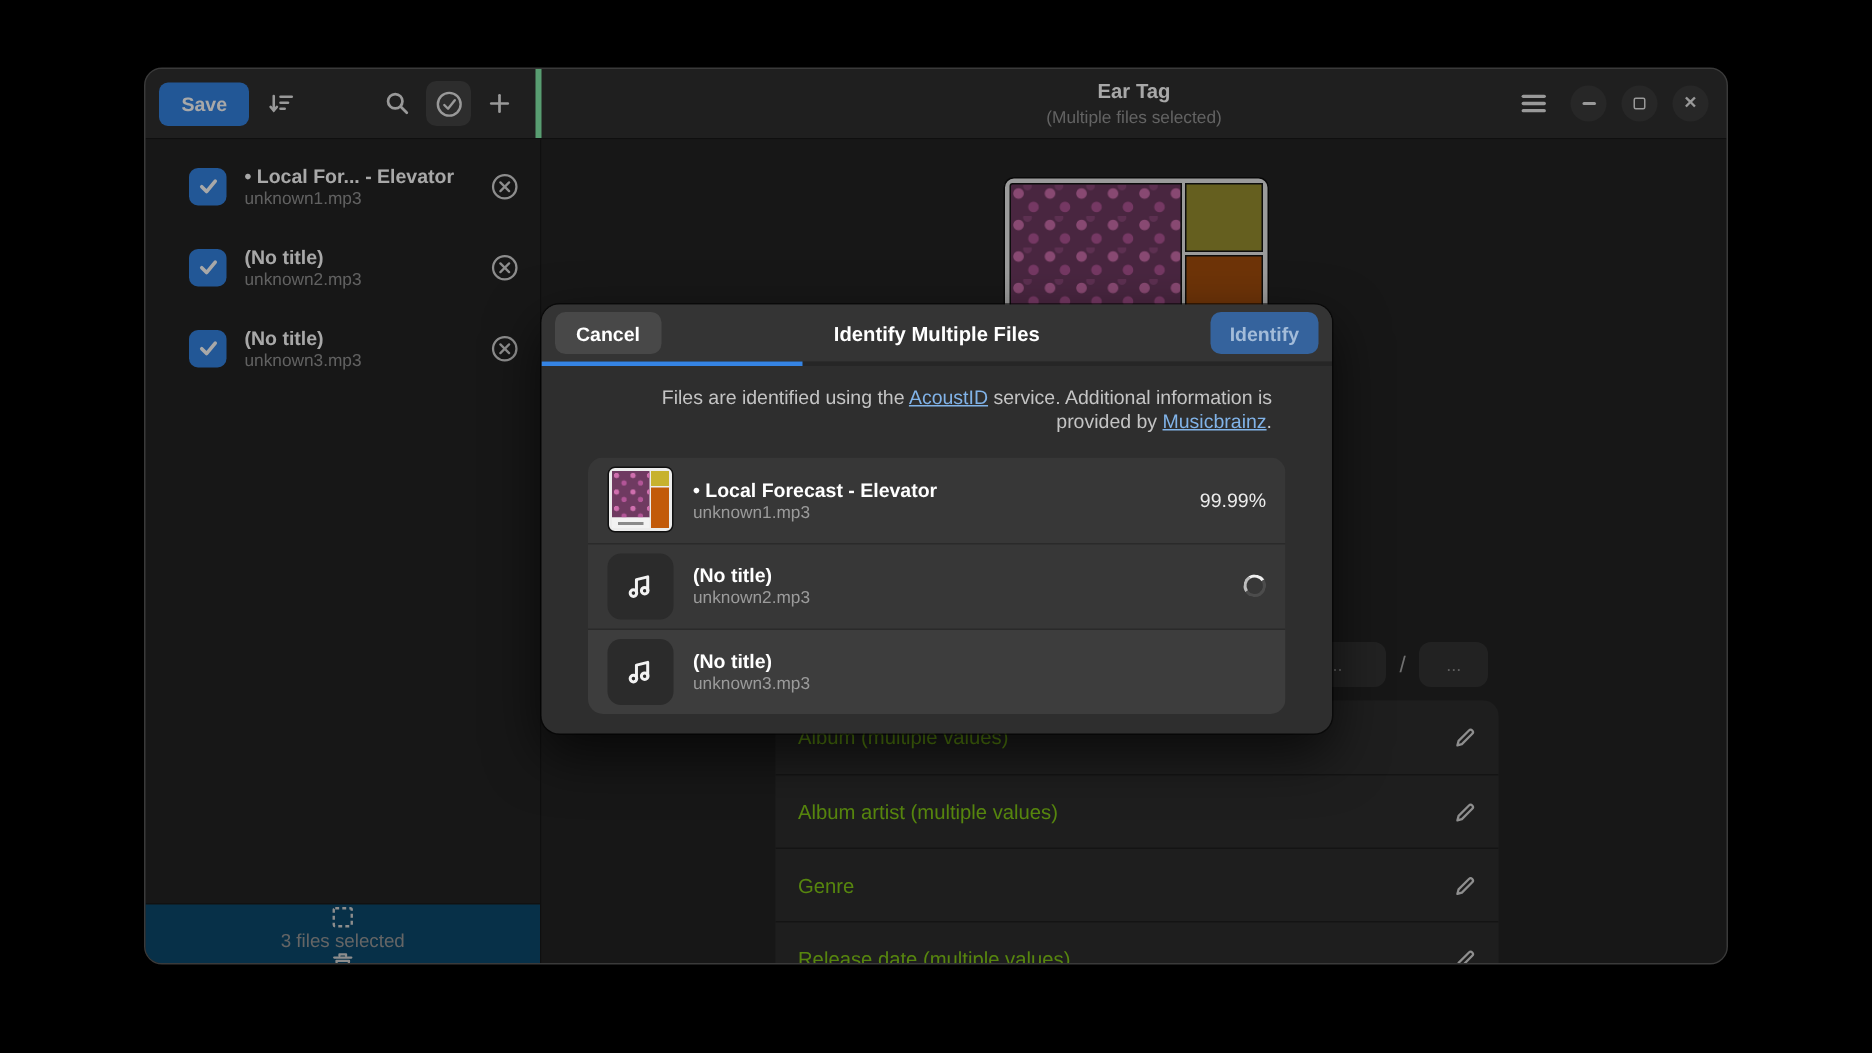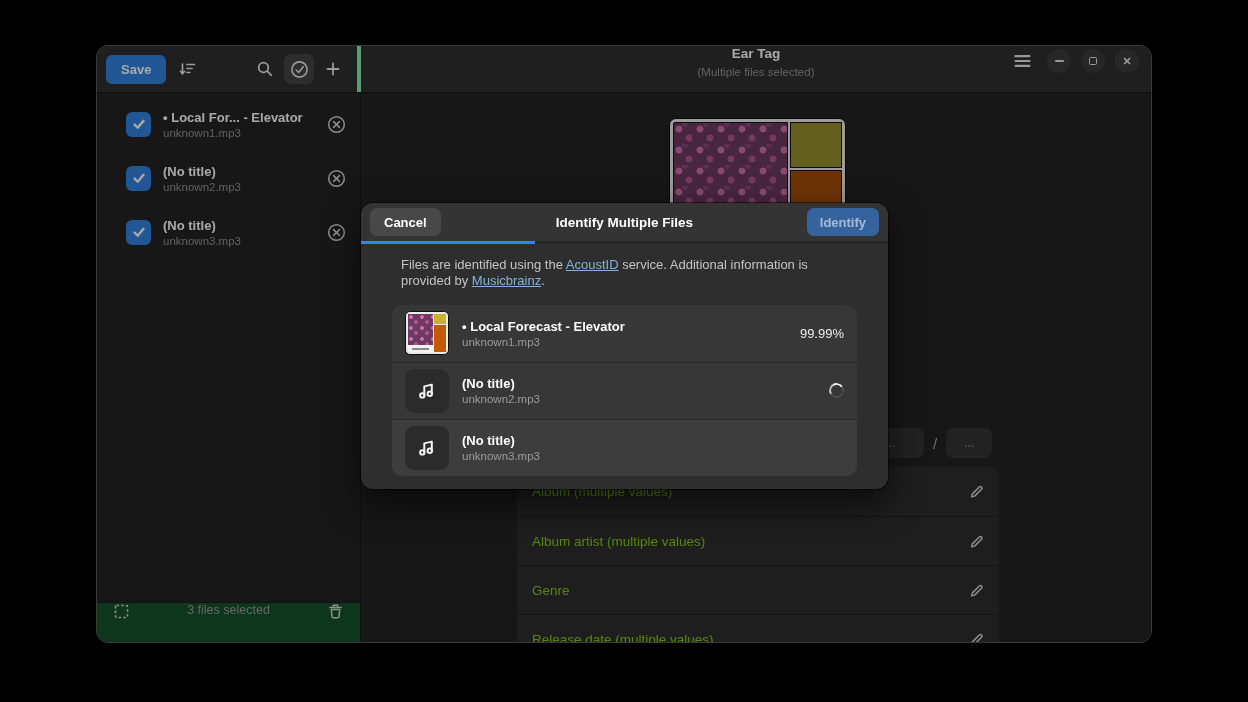--- a/index.html
+++ b/index.html
@@ -7,21 +7,21 @@
               font-family:"Liberation Sans", sans-serif; }
 
   
   .window { position:absolute; left:96px; top:45px; width:1056px; height:598px;
             background:#242424; border-radius:12px; overflow:hidden;
             box-shadow:0 4px 18px rgba(0,0,0,.8); border:1px solid #3a3a3a; }
 
   .headerbar { display:flex; height:47px; background:#303030; border-bottom:1px solid #181818; }
   .hb-left { width:264px; display:flex; align-items:center; padding:0 9px;
              border-right:4px solid #86efac; }
-  .hb-main { flex:1; position:relative; display:flex; align-items:flex-start; }
+  .hb-main { flex:1; position:relative; display:flex; align-items:center; }
 
   .save-btn { height:29px; padding:0 15px; background:#3584e4; color:#fff;
               font-size:13px; font-weight:700; border:none; border-radius:6px; cursor:pointer; }
   .icon-btn { width:30px; height:30px; border-radius:7px; display:flex;
               align-items:center; justify-content:center; background:transparent; border:none; cursor:pointer; }
   .icon-btn.active { background:#454545; }
   .hb-right-group { margin-left:auto; display:flex; align-items:center; gap:4px; }
 
   .title-block { position:absolute; left:0; right:0; text-align:center; pointer-events:none; }
   .title-main { font-size:13.5px; font-weight:700; color:#ffffff; }
@@ -40,22 +40,22 @@
              background:#242424; }
   .file-list { flex:1; padding-top:4px; }
   .file-item { height:54px; display:flex; align-items:center; padding:0 14px 0 13px;margin-left:16px; }
   .checkbox { width:25px; height:25px; background:#3584e4; border-radius:6px; flex:none;
               display:flex; align-items:center; justify-content:center; }
   .file-text { flex:1; margin:0 8px 0 12px; overflow:hidden; }
   .file-title { font-size:13px; font-weight:700; color:#fff; white-space:nowrap; }
   .file-sub { font-size:11.5px; color:#949494; margin-top:2px; }
   .remove-btn { background:none; border:none; padding:0; cursor:pointer; display:flex; }
 
-  .sidebar-footer { height:42px; background:#14532d; border-top:1px solid #1b1b1b;
-                    display:flex; align-items:flex-start; padding:0 16px; }
+  .sidebar-footer { height:42px; background:#0c4a6e; border-top:1px solid #1b1b1b;
+                    display:flex; align-items:center; padding:0 16px;flex-direction:column; }
   .footer-status { flex:1; text-align:center; font-size:12.5px; color:#9a9a9a; }
 
   .main { flex:1; position:relative; background:#242424; overflow:hidden; }
 
   
   .album-art { position:absolute; left:308px; top:25px; width:177px; height:172px;
                background:#ececec; border:1px solid #0d0d0d; border-radius:7px; padding:3px;
                display:flex; gap:2px; }
   .art-dots { flex:1; border-radius:2px 0 0 2px;
               background-color:#6f3a61;
@@ -91,21 +91,21 @@
             box-shadow:0 14px 36px rgba(0,0,0,.65), 0 0 0 1px rgba(0,0,0,.5); }
   .dlg-header { height:38px; background:#343434; display:flex; align-items:center; padding:0 9px; }
   .dlg-title { position:absolute; left:0; right:0; text-align:center; font-size:13.5px;
                font-weight:700; color:#fff; pointer-events:none; }
   .cancel-btn { height:28px; padding:0 14px; background:#484848; color:#fff; font-size:13px;
                 font-weight:700; border:none; border-radius:7px; cursor:pointer; z-index:1; }
   .identify-btn { height:28px; padding:0 13px; margin-left:auto; background:#35639d; color:#a3bcd9;
                   font-size:13px; font-weight:700; border:none; border-radius:7px; cursor:pointer; z-index:1; }
   .dlg-progress { height:3px; background:#262626; }
   .dlg-progress-fill { height:100%; width:33%; background:#3584e4; }
-  .dlg-desc { margin:13px 40px 0; text-align:left; font-size:13px; line-height:1.25;
+  .dlg-desc { margin:13px 40px 0; text-align:right; font-size:13px; line-height:1.25;
               color:#c4c4c4; }
   .dlg-desc a { color:#81b3e8; text-decoration:underline; cursor:pointer; }
 
   .result-list { margin:15px 31px 0; border-radius:10px; overflow:hidden; }
   .result-row { height:57px; background:#373737; display:flex; align-items:center; padding:0 13px; }
   .result-row + .result-row { border-top:1px solid #2a2a2a; }
   .result-row.last { background:#3d3d3d; }
   .res-text { flex:1; margin-left:13px; }
   .res-title { font-size:13px; font-weight:700; color:#fff; }
   .res-sub { font-size:11.5px; color:#9b9b9b; margin-top:2px; }

